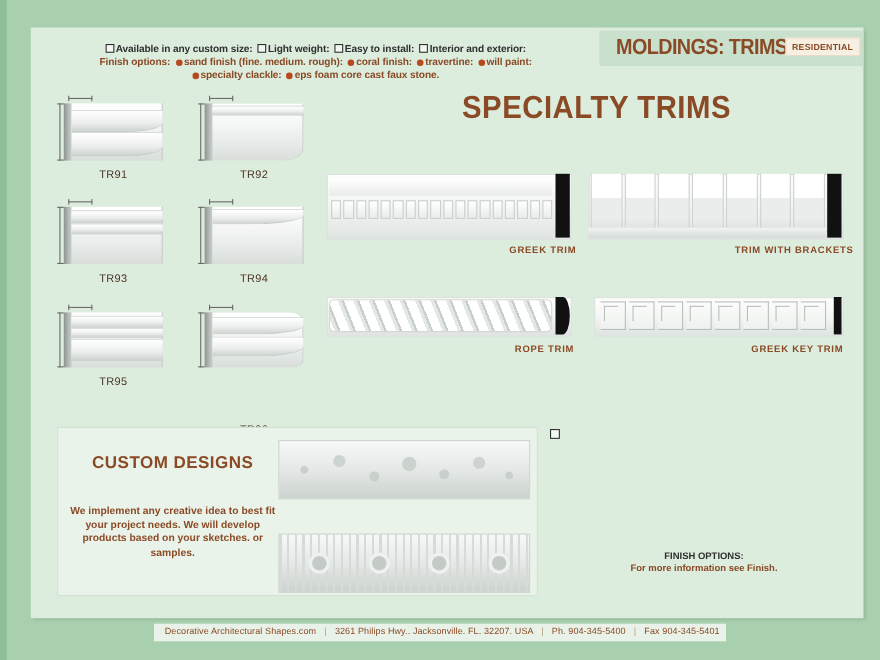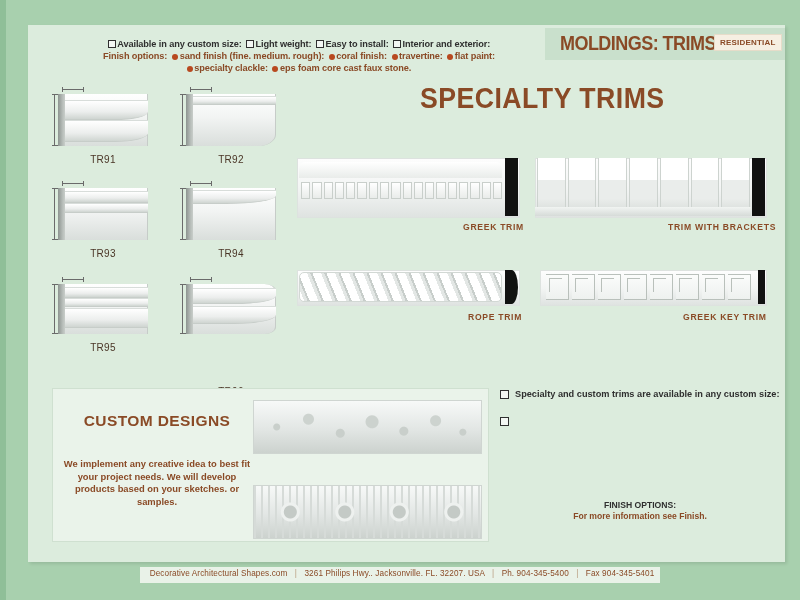--- a/index.html
+++ b/index.html
@@ -13,21 +13,21 @@
     position:absolute;left:0;top:0;width:6px;height:600px;
     background:#8fbf98;
   }
   .inner-panel{
     position:absolute;left:28px;top:25px;width:757px;height:537px;
     background:#dcecdd;
     box-shadow:2px 2px 3px rgba(0,0,0,0.10);
   }
   
   .spec-block{
-    position:absolute;left:90px;top:38px;width:420px;
+    position:absolute;left:78px;top:38px;width:420px;
     text-align:center;
     font-size:9.2px;line-height:12.2px;
     color:#3b3b3b;font-weight:bold;
     letter-spacing:-0.1px;
   }
   .spec-line1{color:#2f2f2f;}
   .spec-finish{color:#8a4a26;}
   .chk{
     display:inline-block;width:6px;height:6px;
     border:1.3px solid #2f2f2f;background:#f3f7f3;
@@ -235,21 +235,21 @@
     <span class="spec-item"><span class="chk"></span><span>Available in any custom size:</span></span>
     <span class="spec-item"><span class="chk"></span><span>Light weight:</span></span>
     <span class="spec-item"><span class="chk"></span><span>Easy to install:</span></span>
     <span class="spec-item"><span class="chk"></span><span>Interior and exterior:</span></span>
   </div>
   <div class="spec-finish">
     <span>Finish options:</span>&nbsp;
     <span class="spec-item"><span class="dot"></span><span>sand finish (fine. medium. rough):</span></span>
     <span class="spec-item"><span class="dot"></span><span>coral finish:</span></span>
     <span class="spec-item"><span class="dot"></span><span>travertine:</span></span>
-    <span class="spec-item"><span class="dot"></span><span>flat paint:</span></span>
+    <span class="spec-item"><span class="dot"></span><span>will paint:</span></span>
     <br>
     <span class="spec-item"><span class="dot"></span><span>specialty clackle:</span></span>
     <span class="spec-item"><span class="dot"></span><span>eps foam core cast faux stone.</span></span>
   </div>
 </div>
 
 <div class="hdr-band"></div>
 <div class="hdr-title">MOLDINGS: TRIMS.</div>
 <div class="badge">RESIDENTIAL</div>
 <div class="page-title">SPECIALTY TRIMS</div>
@@ -403,24 +403,20 @@
 </div>
 <div class="trim-label" style="left:683px;top:312px;">GREEK KEY TRIM</div>
 
 <div class="cd-box"></div>
 <div class="cd-title">CUSTOM DESIGNS</div>
 <div class="cd-text">We implement any creative idea to best fit your project needs. We will develop products based on your sketches. or samples.</div>
 <div class="relief relief-a" style="left:253px;top:400px;width:227px;height:52px;"></div>
 <div class="relief relief-b" style="left:253px;top:485px;width:227px;height:52px;"></div>
 
 <div class="bullets">
-  <div class="bullet-item">
-    <span class="chk"></span>
-    <span>Specialty and custom trims are available in any custom size:</span>
-  </div>
   <div class="bullet-item">
     <span class="chk"></span>
   </div>
 </div>
 
 <div class="finish-box">
   <div class="fo-title">FINISH OPTIONS:</div>
   <div class="fo-link">For more information see Finish.</div>
 </div>
 

